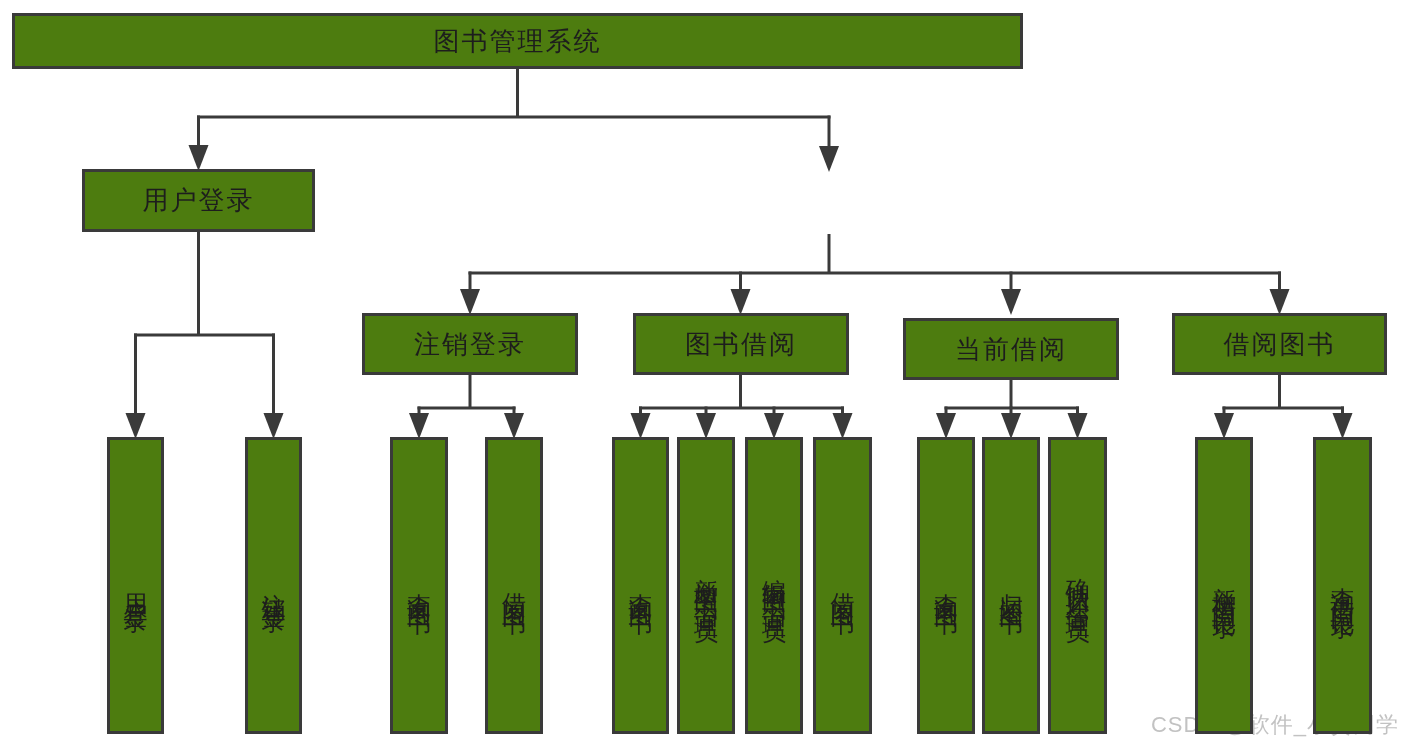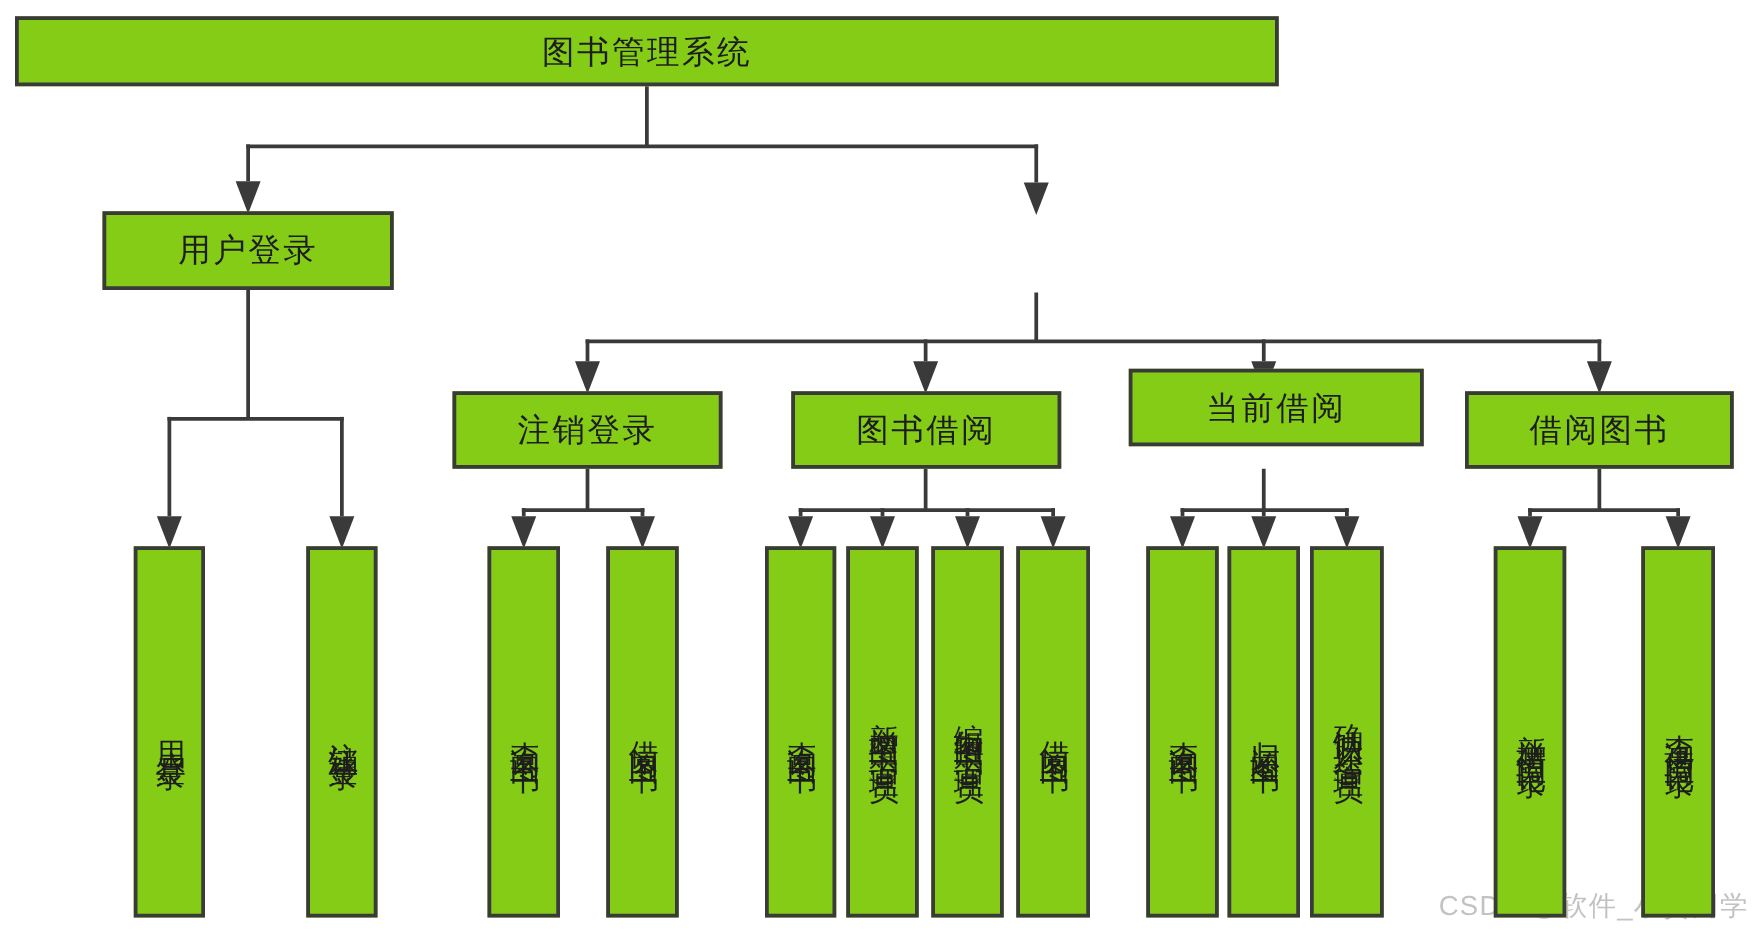--- a/index.html
+++ b/index.html
@@ -20,21 +20,21 @@
     left: 0;
     top: 0;
     width: 1405px;
     height: 747px;
     pointer-events: none;
   }
   .node {
     position: absolute;
     box-sizing: border-box;
     border: 3px solid #3a3a3a;
-    background: #84cc16;
+    background: #4d7c0f;
     color: #1d1d1d;
     display: flex;
     align-items: center;
     justify-content: center;
     text-align: left;
   }
   .node.horizontal {
     font-size: 26px;
     letter-spacing: 2px;
     white-space: nowrap;
@@ -113,21 +113,21 @@
       <polygon points="1214,413 1234,413 1224,439" fill="#3a3a3a"></polygon>
       <path d="M 1342.5 406.5 V 413" stroke="#3a3a3a" stroke-width="3" fill="none"></path>
       <polygon points="1332.5,413 1352.5,413 1342.5,439" fill="#3a3a3a"></polygon>
     </svg>
 
   <div id="watermark">CSDN @软件_小贺同学</div>
 <div class="node horizontal" style="left: 12px; top: 13px; width: 1011px; height: 56px; border-color: rgb(58, 58, 58); color: rgb(29, 29, 29);">图书管理系统</div>
     <div class="node horizontal" style="left: 82px; top: 169px; width: 233px; height: 63px; border-color: rgb(58, 58, 58); color: rgb(29, 29, 29);">用户登录</div>
     <div class="node horizontal" style="left: 362px; top: 313px; width: 216px; height: 62px; border-color: rgb(58, 58, 58); color: rgb(29, 29, 29);">注销登录</div>
     <div class="node horizontal" style="left: 633px; top: 313px; width: 216px; height: 62px; border-color: rgb(58, 58, 58); color: rgb(29, 29, 29);">图书借阅</div>
-    <div class="node horizontal" style="left: 903px; top: 295px; width: 236px; height: 62px; border-color: rgb(58, 58, 58); color: rgb(29, 29, 29);">当前借阅</div>
+    <div class="node horizontal" style="left: 903px; top: 318px; width: 216px; height: 62px; border-color: rgb(58, 58, 58); color: rgb(29, 29, 29);">当前借阅</div>
     <div class="node horizontal" style="left: 1172px; top: 313px; width: 215px; height: 62px; border-color: rgb(58, 58, 58); color: rgb(29, 29, 29);">借阅图书</div>
     <div class="node vertical" style="left: 107px; top: 437px; width: 57px; height: 297px; border-color: rgb(58, 58, 58); color: rgb(29, 29, 29);">用户登录</div>
     <div class="node vertical" style="left: 245px; top: 437px; width: 57px; height: 297px; border-color: rgb(58, 58, 58); color: rgb(29, 29, 29);">注销登录</div>
     <div class="node vertical" style="left: 390px; top: 437px; width: 58px; height: 297px; border-color: rgb(58, 58, 58); color: rgb(29, 29, 29);">查询图书</div>
     <div class="node vertical" style="left: 485px; top: 437px; width: 58px; height: 297px; border-color: rgb(58, 58, 58); color: rgb(29, 29, 29);">借阅图书</div>
     <div class="node vertical" style="left: 612px; top: 437px; width: 57px; height: 297px; border-color: rgb(58, 58, 58); color: rgb(29, 29, 29);">查询图书</div>
     <div class="node vertical" style="left: 677px; top: 437px; width: 58px; height: 297px; border-color: rgb(58, 58, 58); color: rgb(29, 29, 29);">新增图书（管理员）</div>
     <div class="node vertical" style="left: 745px; top: 437px; width: 58px; height: 297px; border-color: rgb(58, 58, 58); color: rgb(29, 29, 29);">编辑图书（管理员）</div>
     <div class="node vertical" style="left: 813px; top: 437px; width: 59px; height: 297px; border-color: rgb(58, 58, 58); color: rgb(29, 29, 29);">借阅图书</div>
     <div class="node vertical" style="left: 917px; top: 437px; width: 58px; height: 297px; border-color: rgb(58, 58, 58); color: rgb(29, 29, 29);">查询图书</div>

